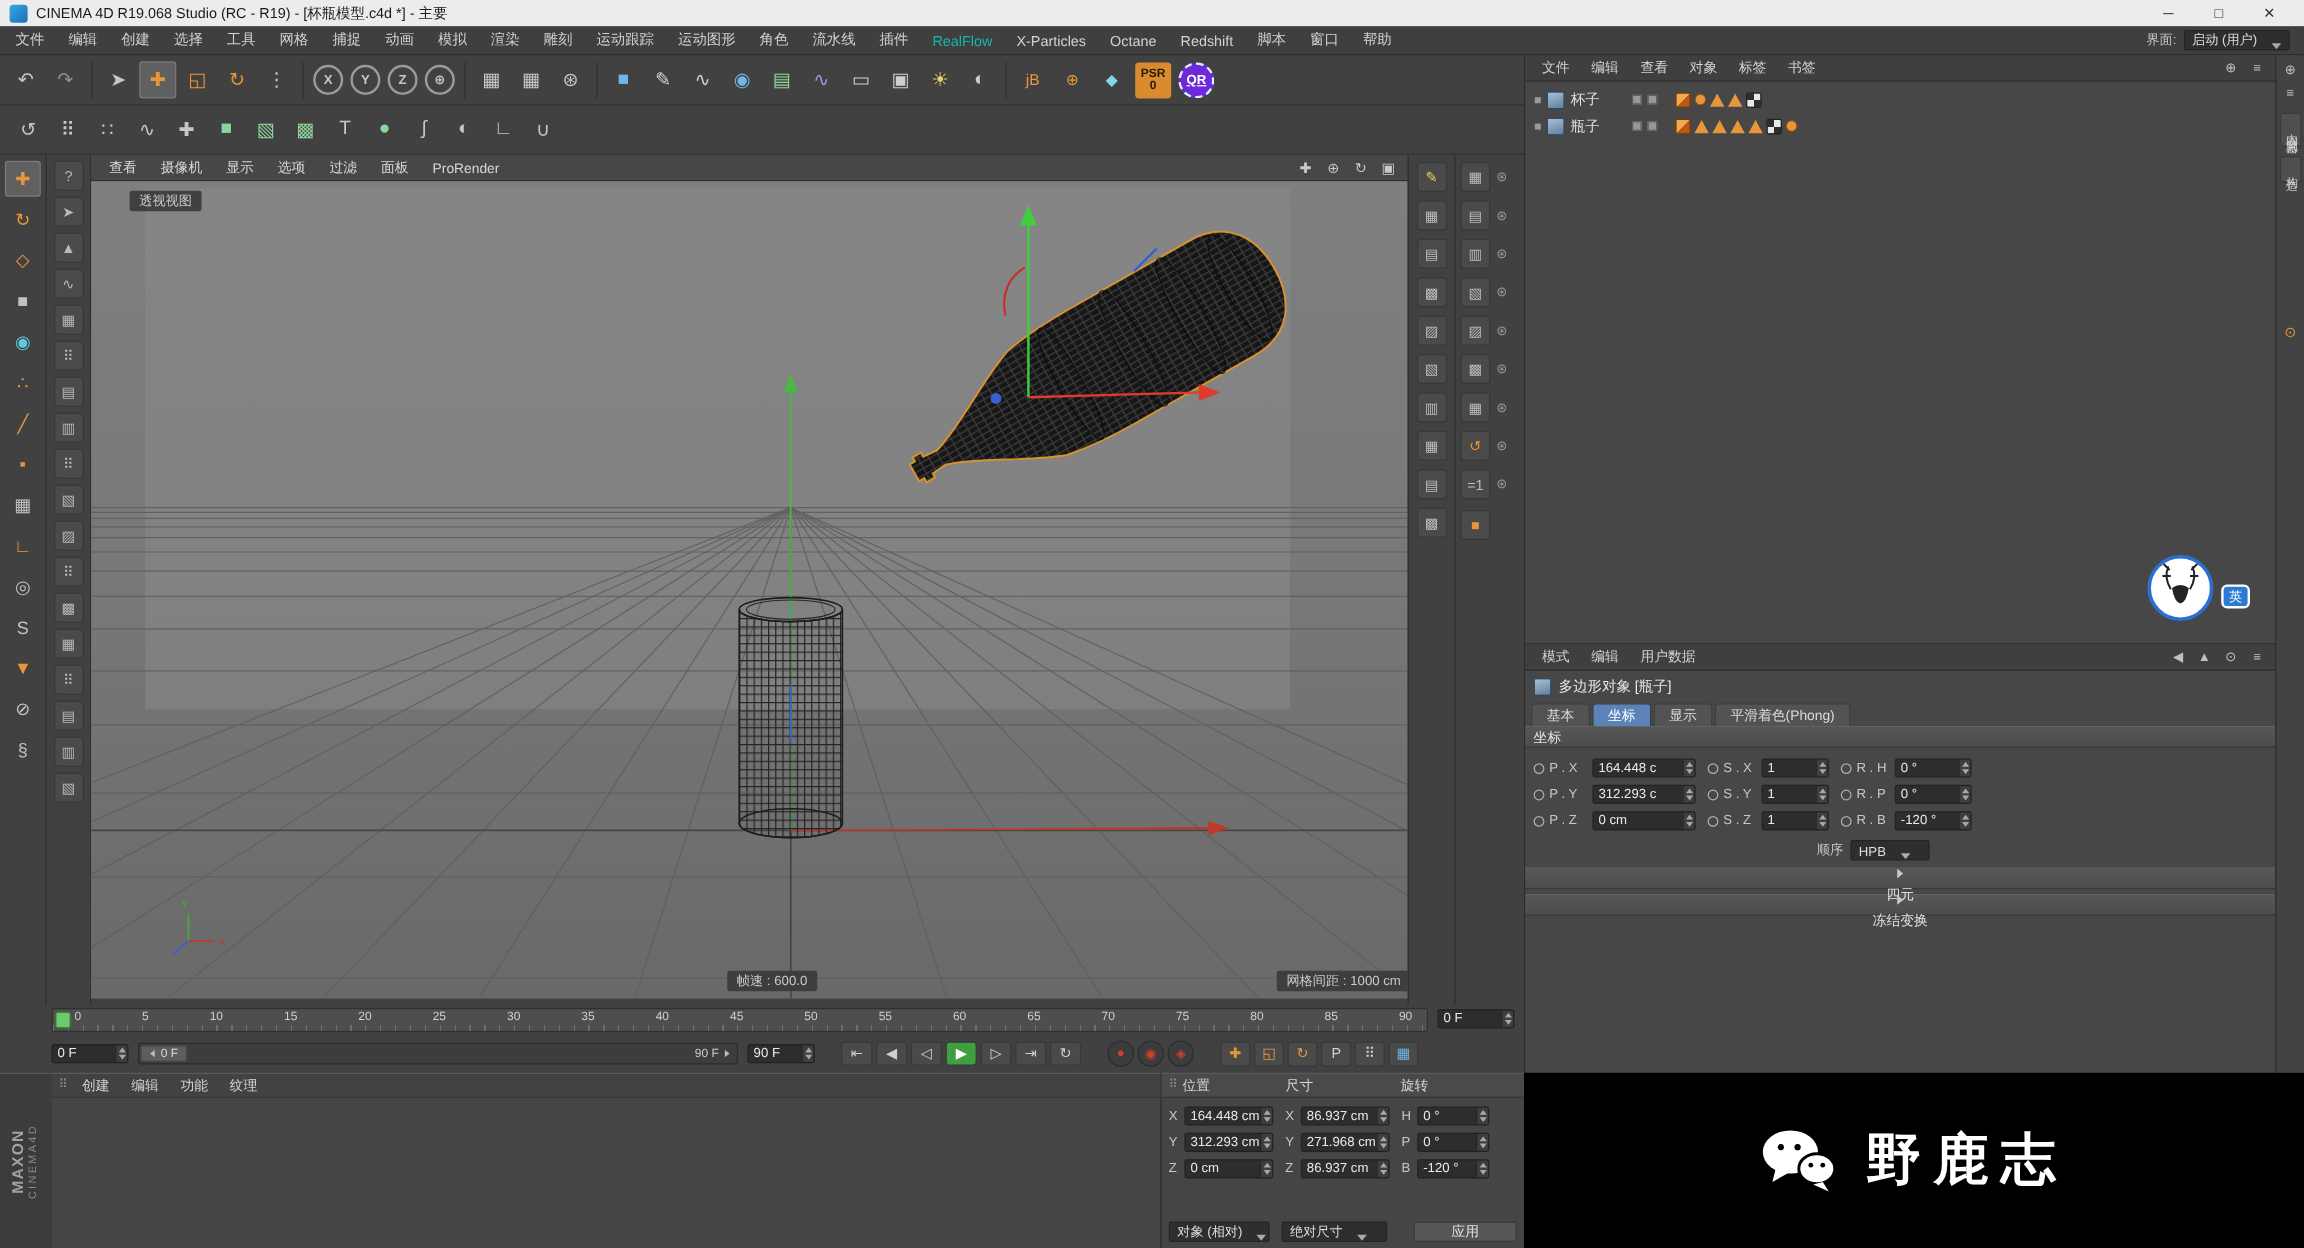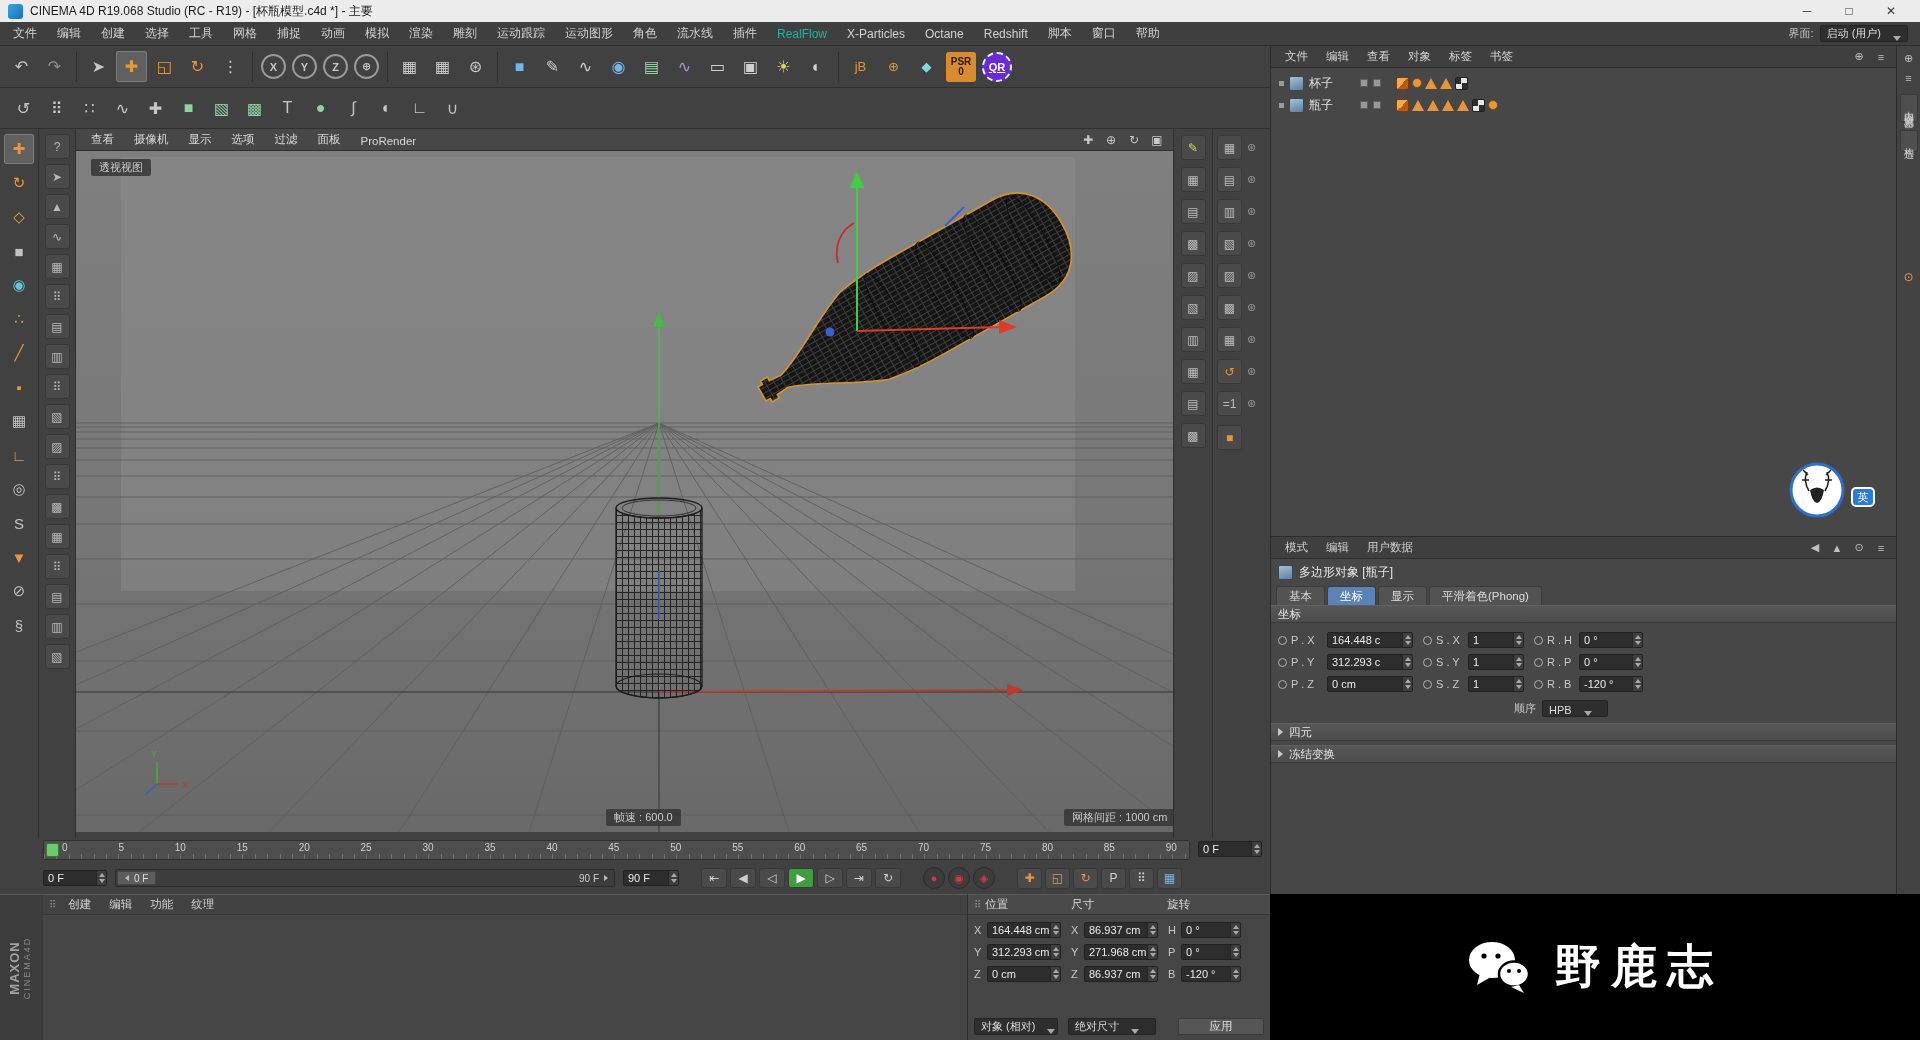--- a/index.html
+++ b/index.html
@@ -107,21 +107,21 @@
 .flabel{font-size:11px;color:#c8c8c8;white-space:nowrap;}
 .lw32{width:32px;}.lw28{width:28px;}
 .ffield{height:16px;background:#2d2d2d;border:1px solid #222;border-radius:2px;display:flex;align-items:center;
   font-size:11px;color:#eaeaea;padding-left:4px;overflow:hidden;flex:none;}
 .w86{width:86px;}.w56{width:56px;}.w64{width:64px;}.w74{width:74px;}.w60{width:60px;}
 .spin{margin-left:auto;width:10px;height:100%;background:#3e3e3e;border-left:1px solid #262626;
   display:flex;flex-direction:column;align-items:center;justify-content:center;gap:2px;flex:none;}
 .spin::before{content:"";border-left:3px solid transparent;border-right:3px solid transparent;border-bottom:4px solid #a8a8a8;}
 .spin::after{content:"";border-left:3px solid transparent;border-right:3px solid transparent;border-top:4px solid #a8a8a8;}
 .orow{display:flex;align-items:center;height:22px;padding-left:243px;gap:6px;margin-top:2px;}
-.coll{margin:4px 0 0;}
+.coll{margin:4px 0 0;flex-direction:column;}
 
 
 #edge{position:absolute;left:1896px;top:46px;width:24px;height:848px;background:#434343;
   border-left:1px solid #2c2c2c;display:flex;flex-direction:column;align-items:center;padding-top:4px;gap:8px;}
 .vtab{writing-mode:vertical-rl;font-size:10px;color:#ccc;background:#4f4f4f;border:1px solid #3a3a3a;
   border-radius:2px;padding:8px 1px;letter-spacing:2px;}
 .edge-dot{color:#e8963c;font-size:12px;margin-top:110px;}
 
 
 #timeline{position:absolute;left:0;top:838px;width:1270px;height:56px;background:#414141;}
@@ -495,21 +495,21 @@
         <line x1="869" y1="75" x2="888" y2="56" stroke="#3a5fd0" stroke-width="2"></line>
 
         <g>
           <line x1="81" y1="633" x2="81" y2="611" stroke="#3fae3f" stroke-width="1.5"></line>
           <line x1="81" y1="633" x2="102" y2="633" stroke="#c0392b" stroke-width="1.5"></line>
           <line x1="81" y1="633" x2="69" y2="644" stroke="#3a5fd0" stroke-width="1.5"></line>
           <text x="75" y="606" font-size="9" fill="#3fae3f">Y</text>
           <text x="106" y="637" font-size="9" fill="#c0392b">X</text>
         </g>
       </svg>
-      <div class="vp-chip" style="left:15px;top:8px;">透视视图</div>
+      <div class="vp-chip" style="left:32px;top:8px;">透视视图</div>
       <div class="vp-chip" style="left:530px;top:658px;">帧速 : 600.0</div>
       <div class="vp-chip" style="left:988px;top:658px;">网格间距 : 1000 cm</div>
     </div>
 
     <div id="palette-rA">
         <div class="rb-ic" style="color: rgb(232, 208, 96);">✎</div>
         <div class="rb-ic">▦</div>
         <div class="rb-ic">▤</div>
         <div class="rb-ic">▩</div>
         <div class="rb-ic">▨</div>

